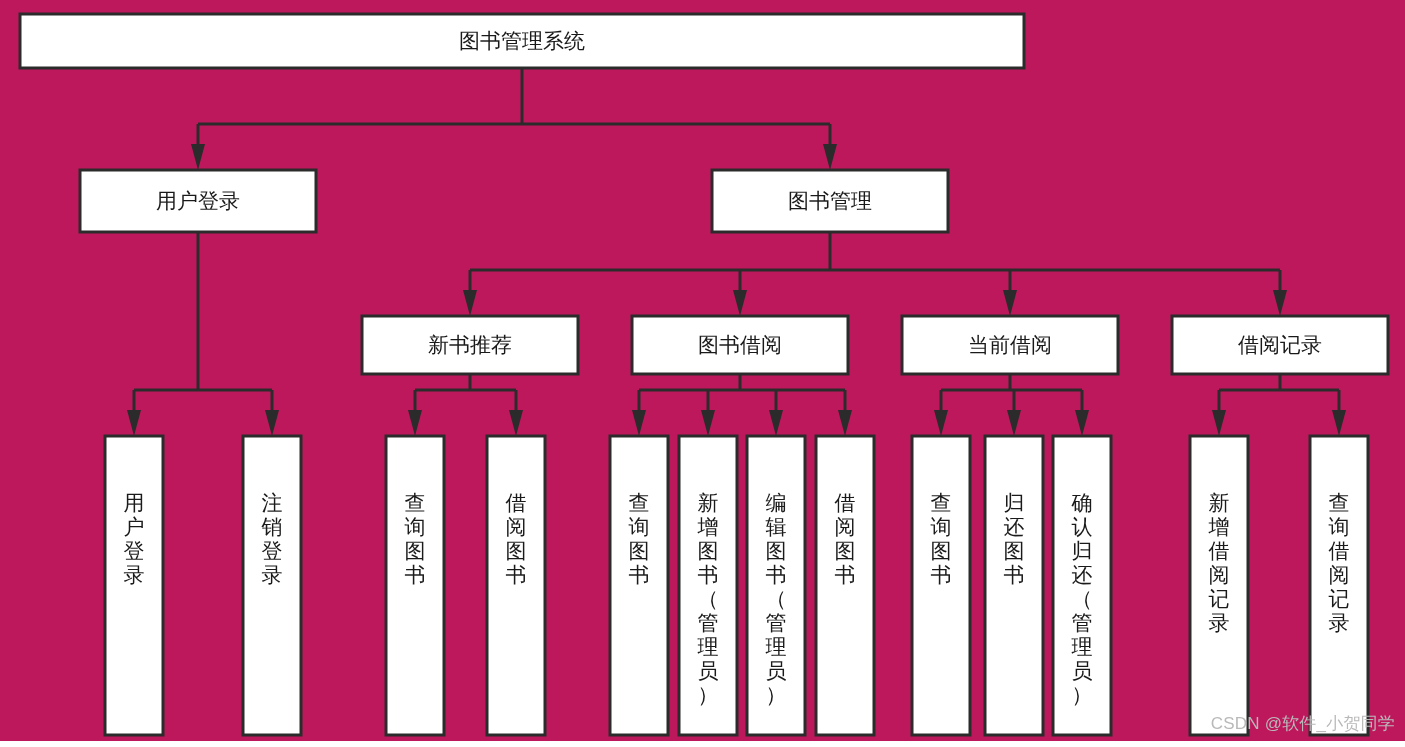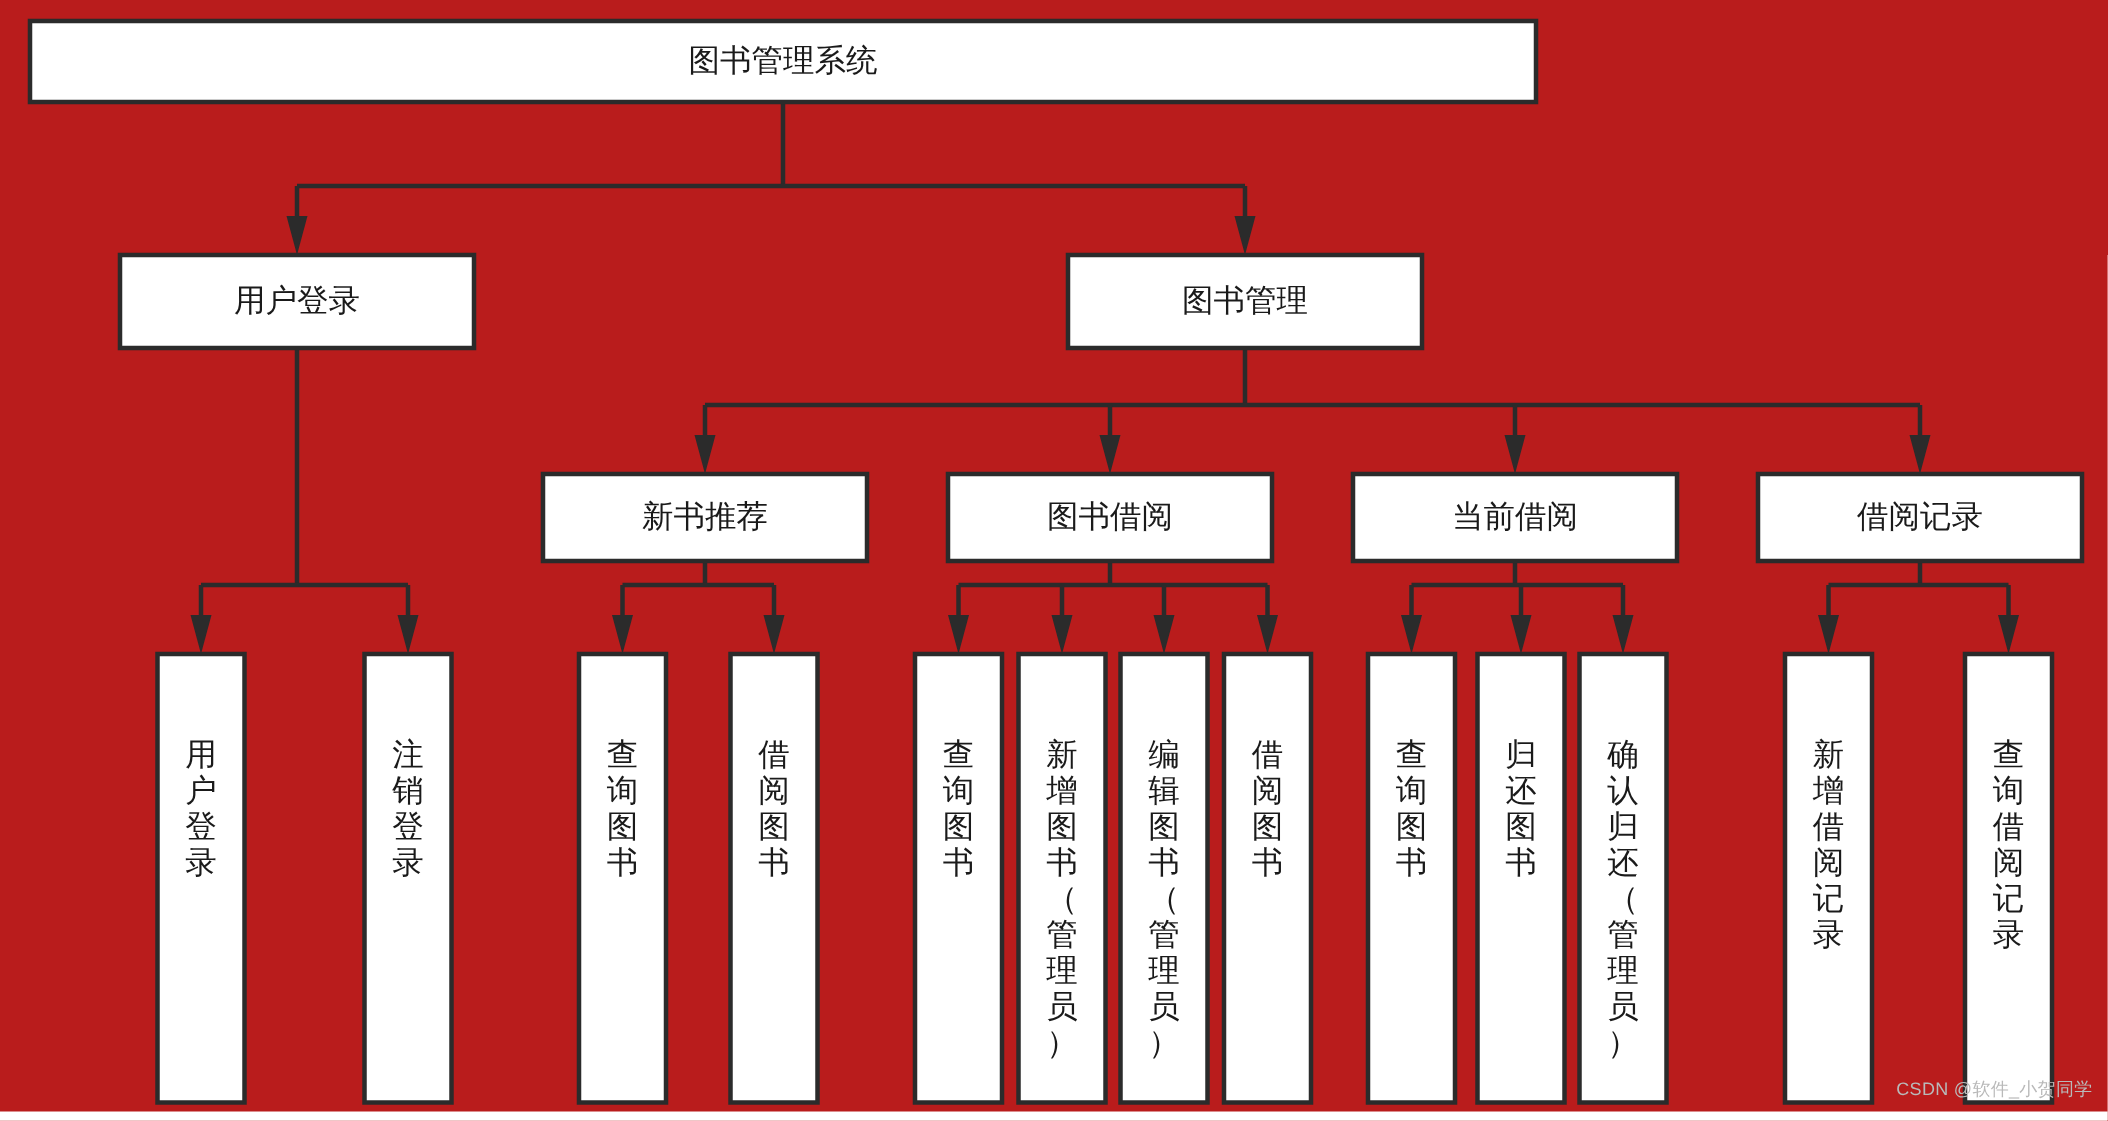--- a/index.html
+++ b/index.html
@@ -10,21 +10,21 @@
   body {
     width: 1405px;
     height: 747px;
     font-family: "Liberation Sans", "DejaVu Sans", sans-serif;
     overflow: hidden;
   }
   #chart-root {
     position: relative;
     width: 1405px;
     height: 741px;
-    background: #b91c1c;
+    background: #be185d;
   }
   svg#diagram {
     position: absolute;
     top: 0;
     left: 0;
     width: 1405px;
     height: 747px;
     display: block;
   }
   .node-box {
@@ -53,21 +53,21 @@
     fill: #1a1a1a;
     font-family: "Liberation Sans", "DejaVu Sans", sans-serif;
     font-size: 21px;
     text-anchor: middle;
   }
   .watermark {
     position: absolute;
     right: 10px;
     bottom: 6px;
     font-family: "Liberation Sans", "DejaVu Sans", sans-serif;
-    font-size: 12px;
+    font-size: 17px;
     color: #b9b9b9;
     white-space: nowrap;
     letter-spacing: 0.2px;
     pointer-events: none;
   }
 </style>
 </head>
 <body>
 
 <div id="chart-root">

